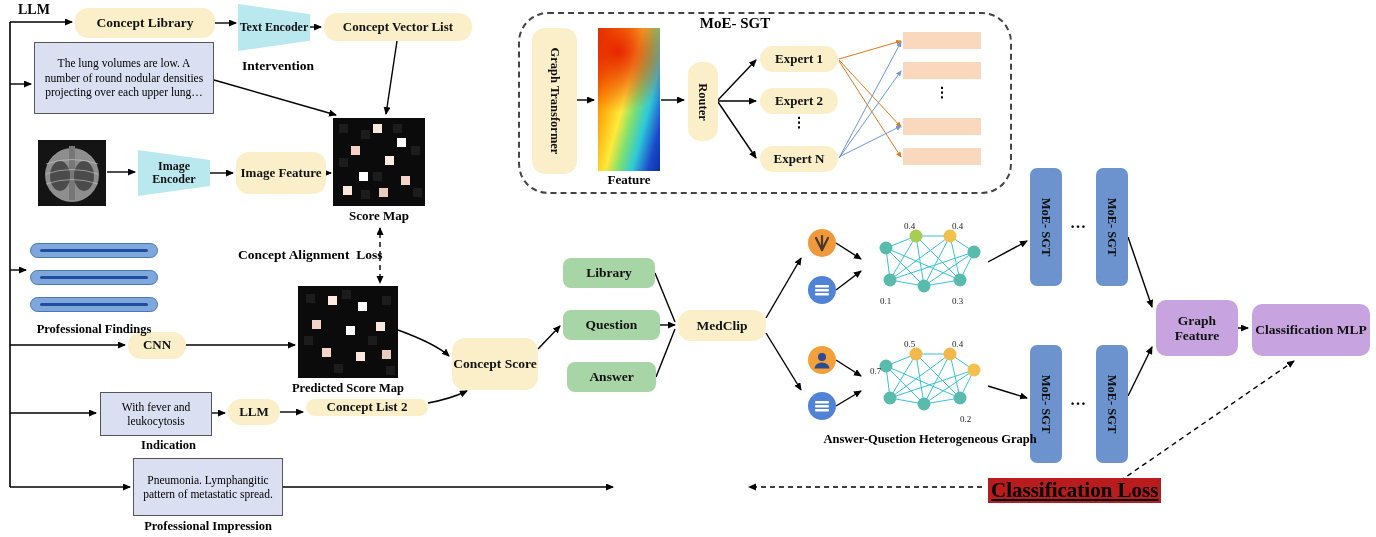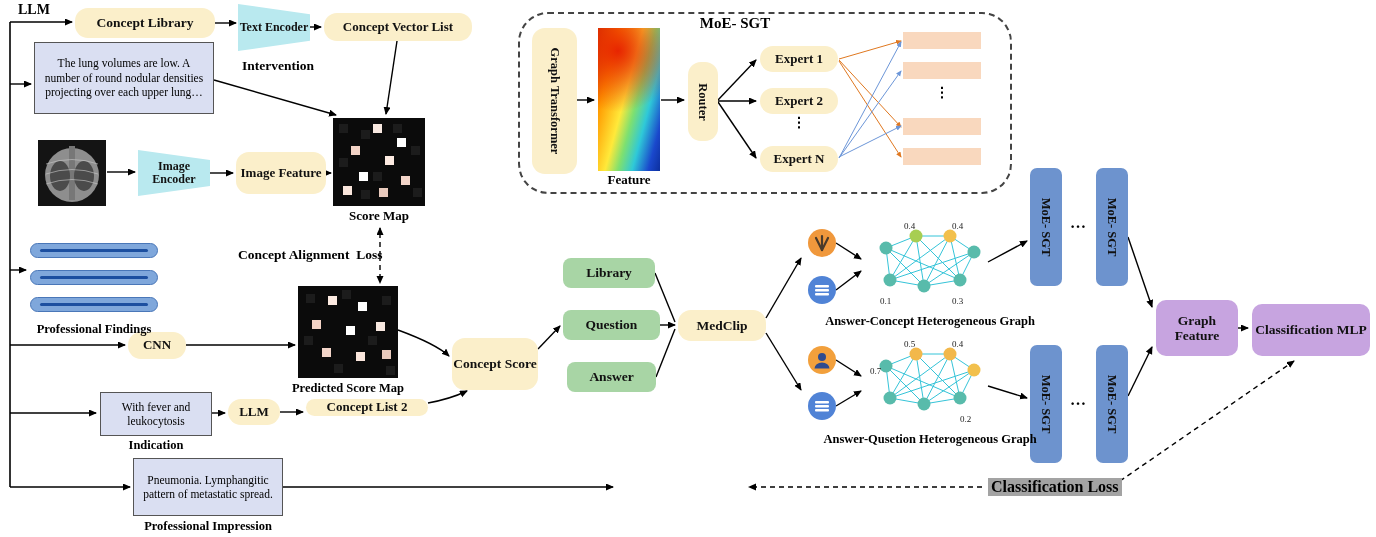--- a/index.html
+++ b/index.html
@@ -183,21 +183,21 @@
     <rect x="14" y="34" width="9" height="9" fill="#F3D3C6"></rect>
     <rect x="48" y="40" width="9" height="9" fill="#FFFFFF"></rect>
     <rect x="78" y="36" width="9" height="9" fill="#F8E8E0"></rect>
     <rect x="24" y="62" width="9" height="9" fill="#F3D5C9"></rect>
     <rect x="58" y="66" width="9" height="9" fill="#FAE6DC"></rect>
     <rect x="84" y="64" width="9" height="9" fill="#E9CABD"></rect>
   </svg>
   <div class="lbl center" style="left:278px;top:381px;width:140px;font-size:12.5px;">Predicted Score Map</div>
 
   <div class="note" style="left:100px;top:392px;width:112px;height:44px;box-sizing:border-box;">With fever and leukocytosis</div>
-  <div class="lbl center" style="left:116px;top:438px;width:80px;font-size:12.5px;">Indication</div>
+  <div class="lbl center" style="left:116px;top:438px;width:80px;font-size:12.5px;text-align:right;">Indication</div>
   <div class="box yellow" style="left:228px;top:399px;width:52px;height:26px;font-size:13px;">LLM</div>
   <div class="box yellow" style="left:306px;top:399px;width:122px;height:17px;font-size:13px;">Concept List 2</div>
 
   <div class="note" style="left:133px;top:458px;width:150px;height:58px;box-sizing:border-box;">Pneumonia. Lymphangitic pattern of metastatic spread.</div>
   <div class="lbl center" style="left:120px;top:519px;width:176px;font-size:12.5px;">Professional Impression</div>
 
   <div class="box yellow" style="left:452px;top:338px;width:86px;height:52px;font-size:13.5px;">Concept Score</div>
   <div class="box green" style="left:563px;top:258px;width:92px;height:30px;font-size:13.5px;">Library</div>
   <div class="box green" style="left:563px;top:310px;width:97px;height:30px;font-size:13.5px;">Question</div>
   <div class="box green" style="left:567px;top:362px;width:89px;height:30px;font-size:13.5px;">Answer</div>
@@ -265,21 +265,20 @@
     <circle cx="82" cy="14" r="6.5" fill="#F2C04C"></circle>
     <circle cx="106" cy="30" r="6.5" fill="#58BBAB"></circle>
     <circle cx="22" cy="58" r="6.5" fill="#58BBAB"></circle>
     <circle cx="56" cy="64" r="6.5" fill="#58BBAB"></circle>
     <circle cx="92" cy="58" r="6.5" fill="#58BBAB"></circle>
     <text x="36" y="7" font-size="9" fill="#222">0.4</text>
     <text x="84" y="7" font-size="9" fill="#222">0.4</text>
     <text x="12" y="82" font-size="9" fill="#222">0.1</text>
     <text x="84" y="82" font-size="9" fill="#222">0.3</text>
   </svg>
-  <div class="lbl center" style="left:793px;top:314px;width:274px;font-size:12.5px;">Answer-Concept Heterogeneous Graph</div>
 
   <div class="box bluebox" style="left:1030px;top:168px;width:32px;height:118px;">
     <span class="vtext" style="font-size:12.5px;">MoE- SGT</span>
   </div>
   <div class="lbl center" style="left:1063px;top:214px;width:30px;font-size:16px;">…</div>
   <div class="box bluebox" style="left:1096px;top:168px;width:32px;height:118px;">
     <span class="vtext" style="font-size:12.5px;">MoE- SGT</span>
   </div>
 
   <svg class="icircle" style="left:808px;top:346px;" width="28" height="28">
@@ -332,15 +331,15 @@
   <div class="box bluebox" style="left:1030px;top:345px;width:32px;height:118px;">
     <span class="vtext" style="font-size:12.5px;">MoE- SGT</span>
   </div>
   <div class="lbl center" style="left:1063px;top:391px;width:30px;font-size:16px;">…</div>
   <div class="box bluebox" style="left:1096px;top:345px;width:32px;height:118px;">
     <span class="vtext" style="font-size:12.5px;">MoE- SGT</span>
   </div>
 
   <div class="box purple" style="left:1156px;top:300px;width:82px;height:56px;font-size:13.5px;">Graph Feature</div>
   <div class="box purple" style="left:1252px;top:304px;width:118px;height:52px;font-size:13.5px;">Classification MLP</div>
-  <div class="lbl" style="left:988px;top:478px;font-size:16px;background:#a3a3a3;padding:0 3px;z-index:4;">Classification Loss</div>
+  <div class="lbl" style="left:988px;top:478px;font-size:21px;background:#b91c1c;padding:0 3px;z-index:4;text-decoration:underline;">Classification Loss</div>
 
 </div>
 
 </body></html>

